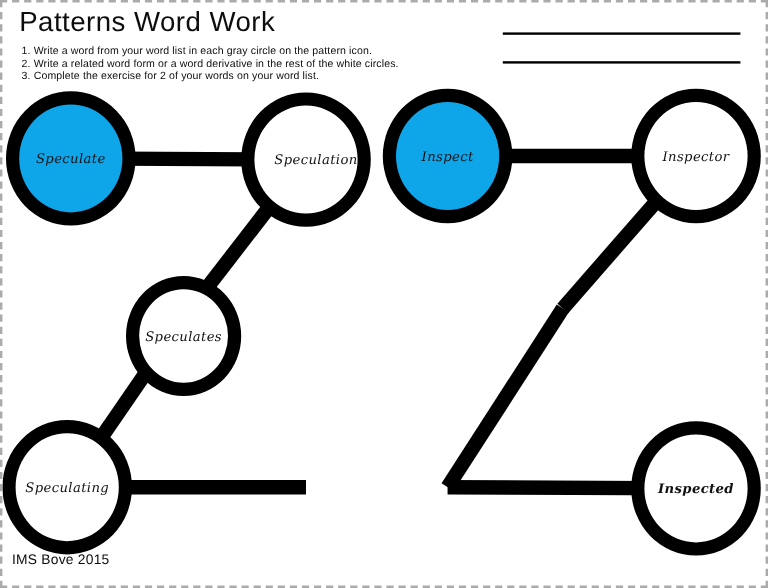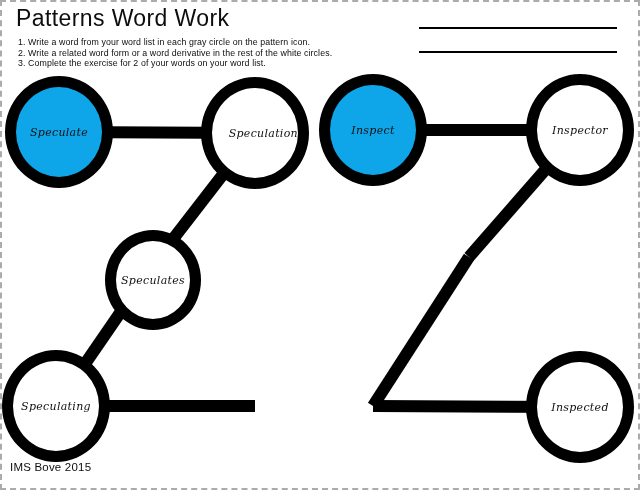--- a/index.html
+++ b/index.html
@@ -50,21 +50,21 @@
   .c-l0 { left:3px;   top:74px; }
   .c-l1 { left:199px; top:75px;justify-content:flex-end; }
   .c-l2 { left:103px; top:228px; }
   .c-l3 { left:0px;   top:348px; }
   .c-l4 { left:199px; top:348px; }
   
   .c-r0 { left:317px; top:72px; }
   .c-r1 { left:524px; top:72px; }
   .c-r2 { left:419px; top:205px; }
   .c-r3 { left:317px; top:348px; }
-  .c-r4 { left:524px; top:349px; }
+  .c-r4 { left:524px; top:349px;font-weight:bold; }
   .footer {
     position:absolute; left:8px; top:459px;
     font-size:11.5px; color:#0d0d0d; letter-spacing:0.2px;
   }
 </style>
 </head>
 <body>
 
 <div class="page">
 

